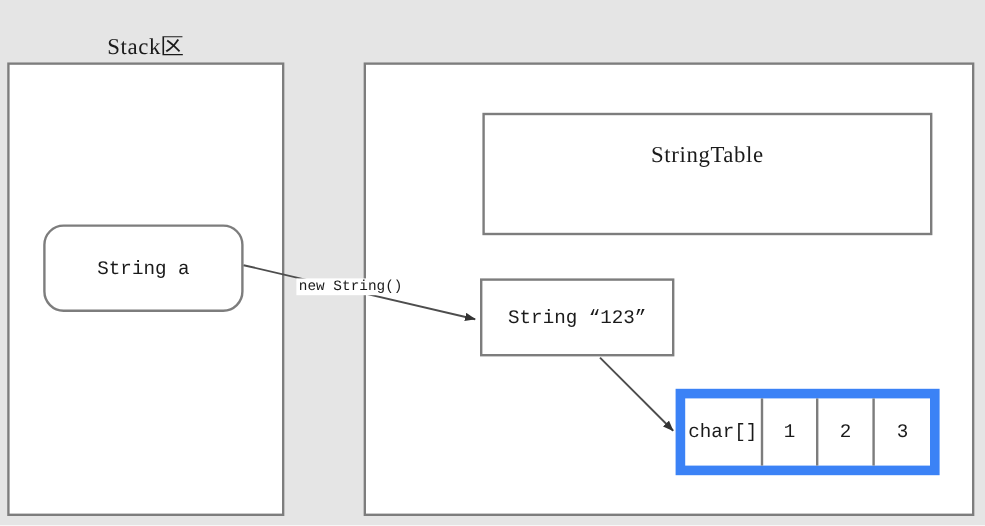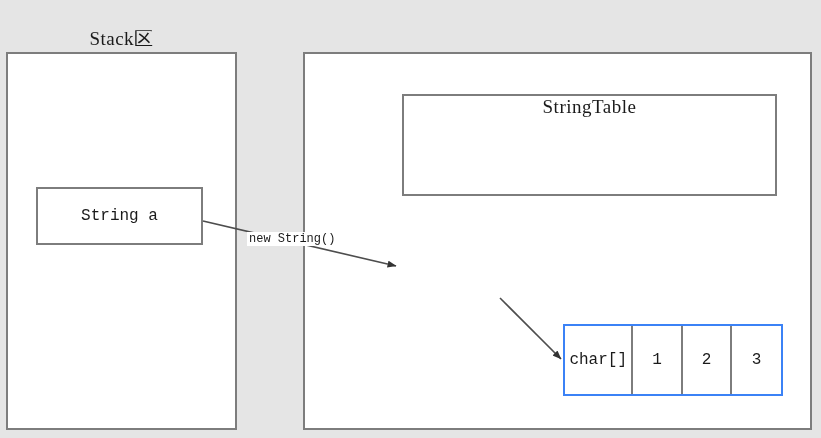--- a/index.html
+++ b/index.html
@@ -48,31 +48,31 @@
     font-family: "Liberation Serif", serif;
     font-size: 19px;
     color: #1a1a1a;
     letter-spacing: 0.5px;
     white-space: nowrap;
   }
   #stringtable-box {
     display: flex;
     align-items: flex-start;
     justify-content: center;
-    padding-top: 0;
+    padding-top: 23px;
   }
   #string-a-box, #string-literal-box {
     display: flex;
     align-items: center;
     justify-content: center;
   }
   .array-row {
     position: absolute;
     display: flex;
-    border: 2px solid #3b82f6;
+    border: 8px solid #3b82f6;
     background: #ffffff;
     box-sizing: border-box;
   }
   .array-cell {
     display: flex;
     align-items: center;
     justify-content: center;
     border-right: 2px solid #7d7d7d;
     box-sizing: border-box;
     font-family: "Liberation Mono", monospace;
@@ -112,24 +112,27 @@
 
 
   <div class="region-box" style="left:6px; top:52px; width:231px; height:378px;"></div>
 
   <div class="region-box" style="left:303px; top:52px; width:509px; height:378px;"></div>
 
   <div class="node-box" id="stringtable-box" style="left:402px; top:94px; width:375px; height:102px;">
     <span class="node-label-serif">StringTable</span>
   </div>
 
-  <div class="node-box" id="string-a-box" style="left:36px; top:187px; width:167px; height:58px;">
+  <div class="node-box" id="string-a-box" style="left:36px; top:187px; width:167px; height:73px;border-radius:17px;">
     <span class="node-label-mono">String a</span>
   </div>
 
+  <div class="node-box" id="string-literal-box" style="left:400px; top:232px; width:162px; height:65px;">
+    <span class="node-label-mono">String “123”</span>
+  </div>
 
   <div class="array-row" style="left:563px; top:324px; width:220px; height:72px;">
     <div class="array-cell cell-head">char[]</div>
     <div class="array-cell cell-val">1</div>
     <div class="array-cell cell-val">2</div>
     <div class="array-cell cell-val">3</div>
   </div>
 
   <svg class="edges" viewBox="0 0 821 438">
     <defs>

